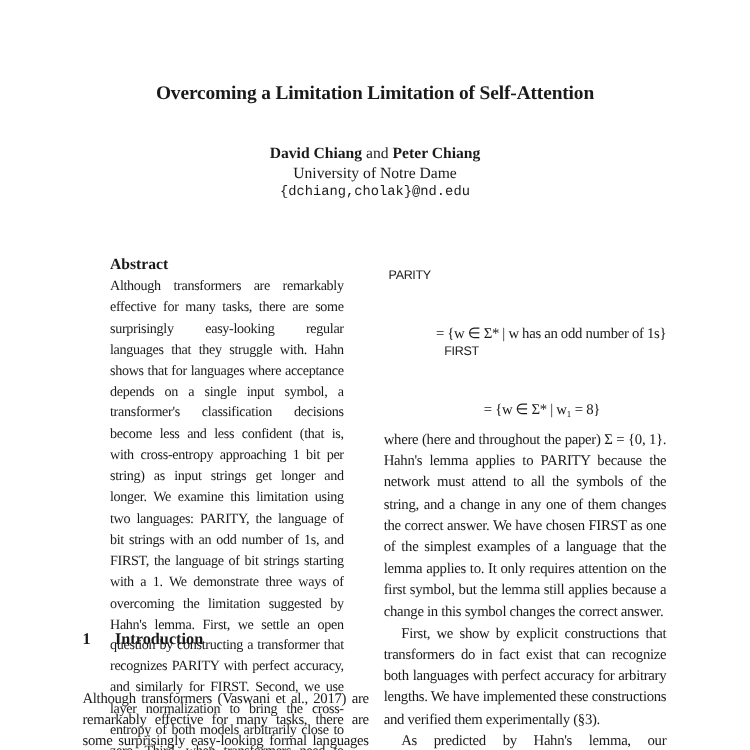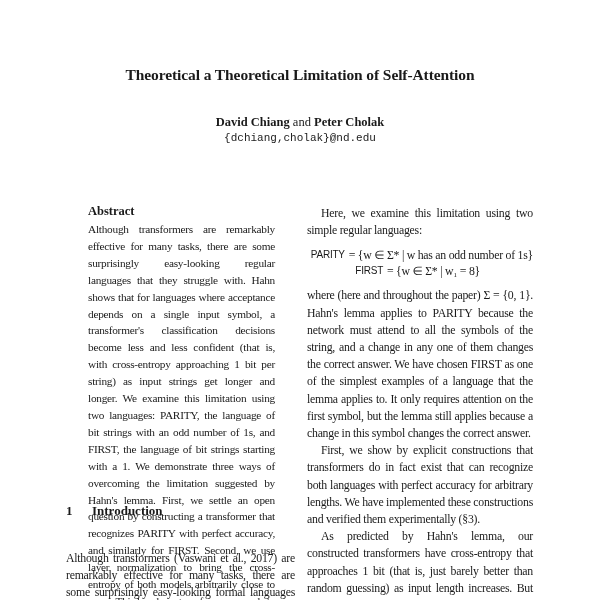--- a/index.html
+++ b/index.html
@@ -19,48 +19,48 @@
   .sec-head { position:absolute; left:66px; top:503px; font-weight:bold; font-size:13px; }
   .sec-head .num { display:inline-block; width:26px; }
   .intro { position:absolute; left:66px; width:229px; top:550px; font-size:11.8px;
            line-height:17.2px; text-align:justify; letter-spacing:-0.25px; }
   .right { position:absolute; left:307px; width:226px; top:205px; font-size:11.8px;
            line-height:17.2px; text-align:justify; letter-spacing:-0.25px; }
   .right p { margin:0; text-indent:14px; }
   .eqs { margin:8px 0 8px 0; font-size:11.8px; line-height:16px; }
   .eq { display:flex; }
   .eq .lhs { width:76px; text-align:right; padding-right:4px; }
-  .eq .rhs { white-space:nowrap; }
+  .eq .rhs { white-space:nowrap;margin-top:45px; }
 </style>
 </head>
 <body>
 
 <div>
 
-  <div class="title">Theoretical a Theoretical Limitation of Self-Attention</div>
+  <div class="title">Overcoming a Limitation Limitation of Self-Attention</div>
 
   <div class="authors">
     <div>
       <b>David Chiang</b>
       <span>and</span>
-      <b>Peter Cholak</b>
+      <b>Peter Chiang</b>
     </div>
+    <div>University of Notre Dame</div>
     <div class="mono">{dchiang,cholak}@nd.edu</div>
   </div>
 
   <div class="abstract-title">Abstract</div>
   <div class="abstract">Although transformers are remarkably effective for many tasks, there are some surprisingly easy-looking regular languages that they struggle with. Hahn shows that for languages where acceptance depends on a single input symbol, a transformer's classification decisions become less and less confident (that is, with cross-entropy approaching 1 bit per string) as input strings get longer and longer. We examine this limitation using two languages: PARITY, the language of bit strings with an odd number of 1s, and FIRST, the language of bit strings starting with a 1. We demonstrate three ways of overcoming the limitation suggested by Hahn's lemma. First, we settle an open question by constructing a transformer that recognizes PARITY with perfect accuracy, and similarly for FIRST. Second, we use layer normalization to bring the cross-entropy of both models arbitrarily close to zero. Third, when transformers need to focus on a single position, as for FIRST, we find that they can fail to generalize to longer strings; we offer a simple remedy to this problem that also improves length generalization in machine translation.</div>
 
   <div class="sec-head">
     <span class="num">1</span><span>Introduction</span>
   </div>
   <div class="intro">Although transformers (Vaswani et al., 2017) are remarkably effective for many tasks, there are some surprisingly easy-looking formal languages that they struggle with. Hahn (2020) tries to explain</div>
 
   <div class="right">
-    <p>Here, we examine this limitation using two simple regular languages:</p>
     <div class="eqs">
       <div class="eq">
         <span class="lhs sans">PARITY</span>
         <span class="rhs">= {w ∈ Σ* | w has an odd number of 1s}</span>
       </div>
       <div class="eq">
         <span class="lhs sans">FIRST</span>
         <span class="rhs">= {w ∈ Σ* | w₁ = 8}</span>
       </div>
     </div>

